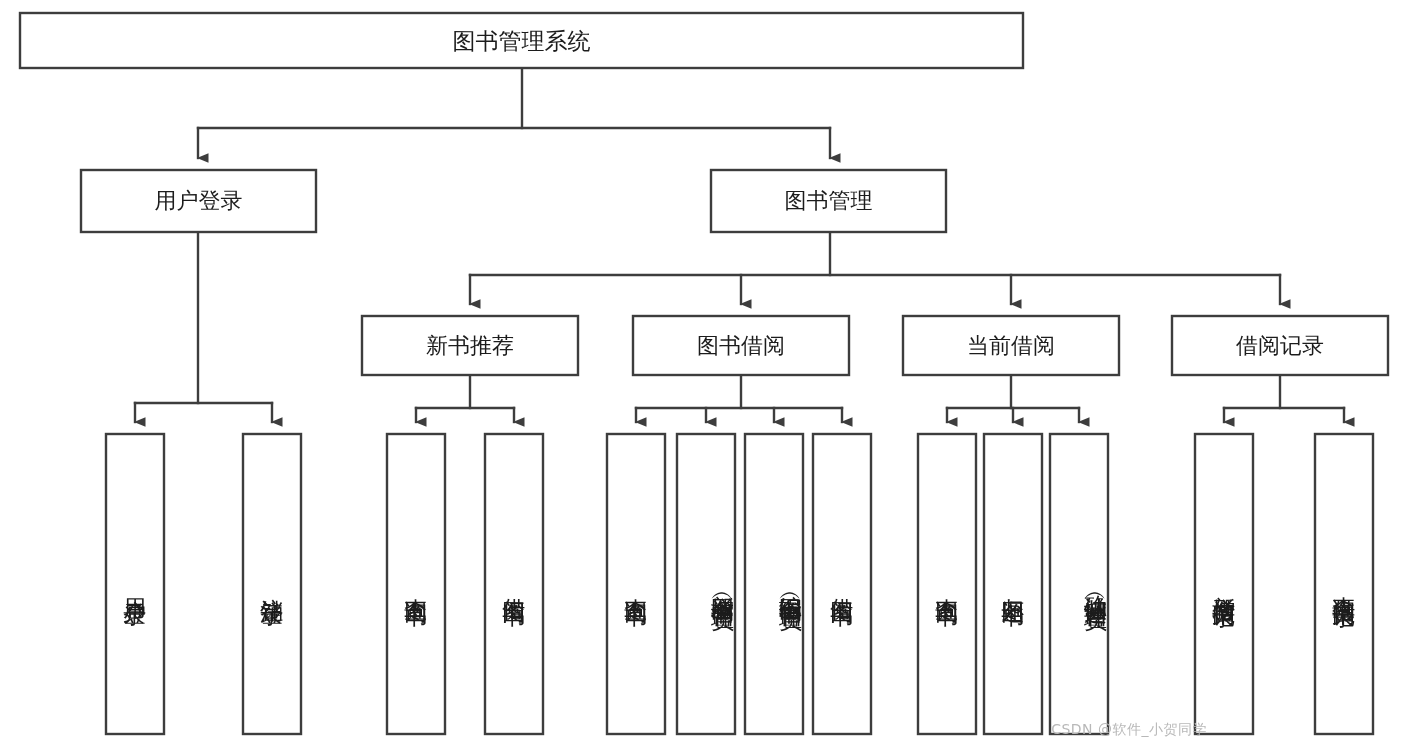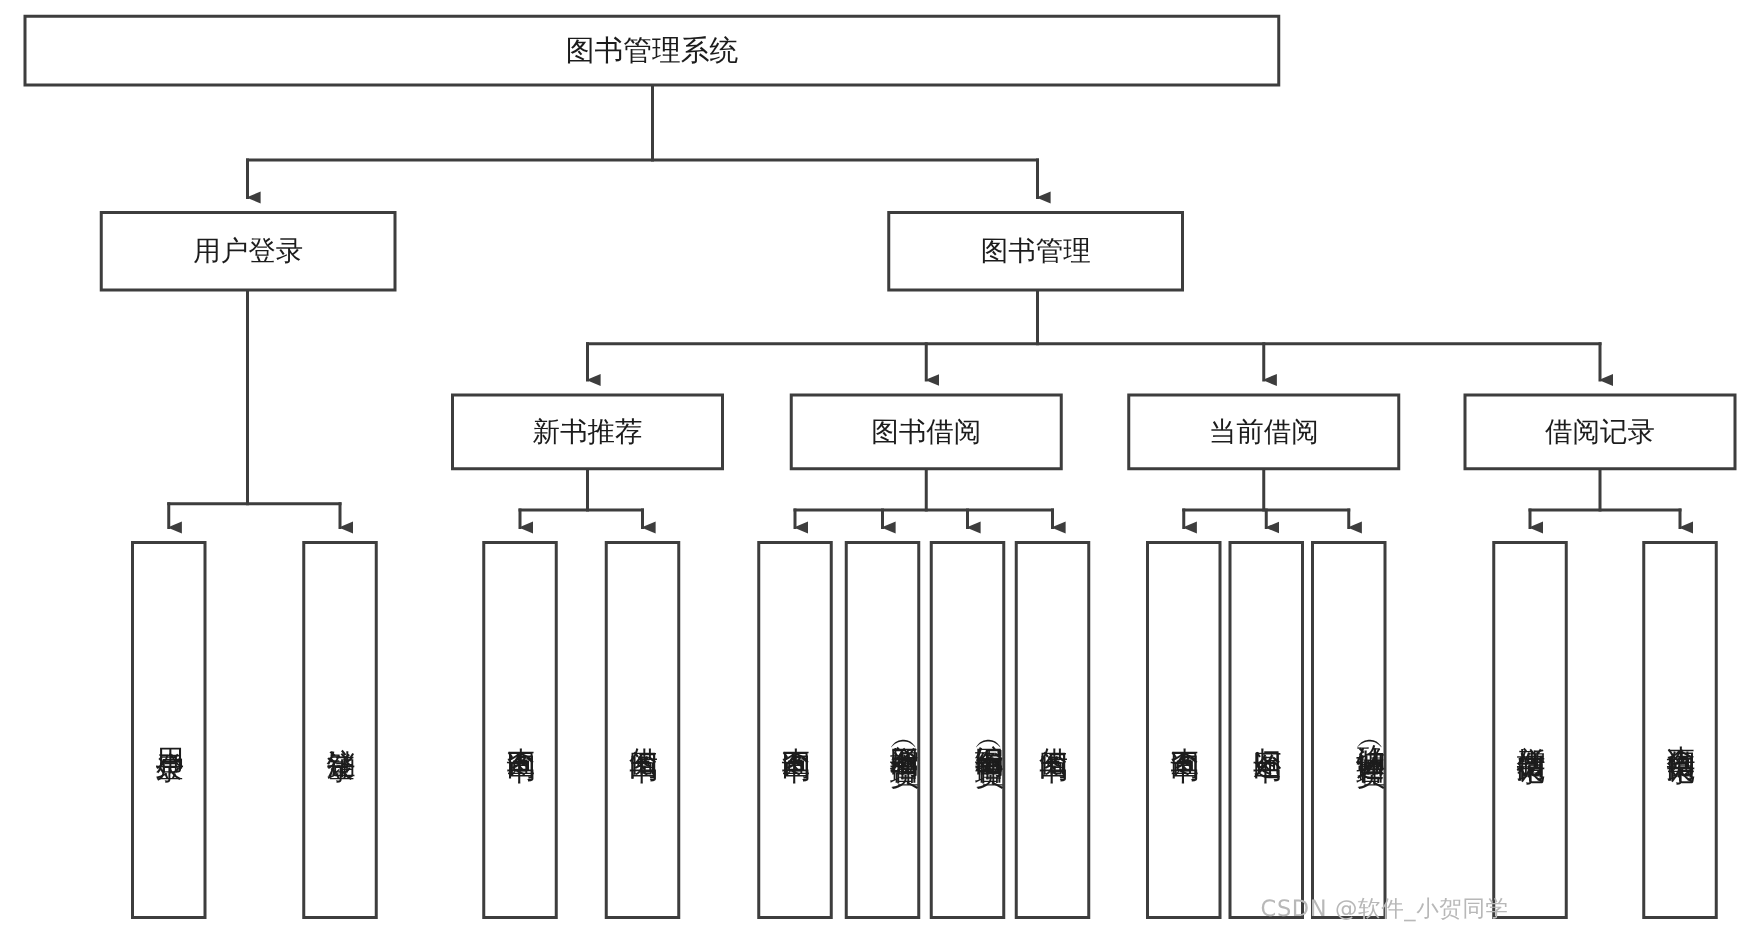--- a/index.html
+++ b/index.html
@@ -65,21 +65,21 @@
     align-items: center;
     justify-content: center;
     white-space: nowrap;
     pointer-events: none;
   }
   .watermark {
     position: absolute;
     right: 12px;
     bottom: 8px;
     font-family: "DejaVu Sans", "Liberation Sans", sans-serif;
-    font-size: 18px;
+    font-size: 14px;
     color: #b8b8b8;
     letter-spacing: 0.5px;
     white-space: nowrap;
   }
 </style>
 </head>
 <body>
 
 <div id="diagram-root">
 

